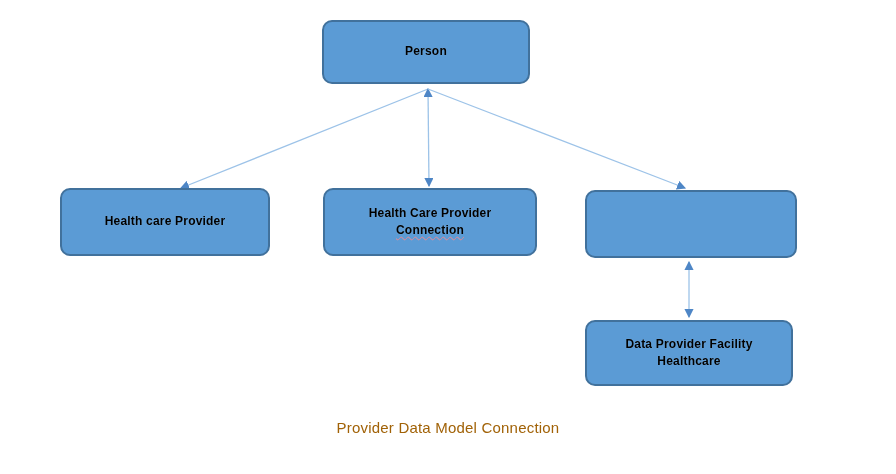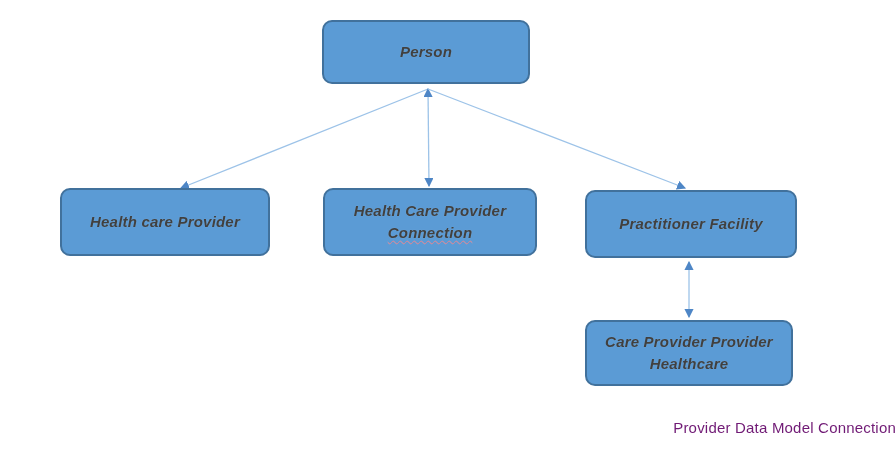--- a/index.html
+++ b/index.html
@@ -21,52 +21,51 @@
     width: 896px;
     height: 474px;
     pointer-events: none;
   }
   .node {
     position: absolute;
     box-sizing: border-box;
     background: #5b9bd5;
     border: 2px solid #41719c;
     border-radius: 10px;
-    color: #404040;
+    color: #000000;
     display: flex;
     flex-direction: column;
     align-items: center;
     justify-content: center;
     text-align: center;
-    font-size: 15px;
+    font-size: 12px;
     font-weight: 600;
     letter-spacing: 0.2px;
     line-height: 1.45;
     text-shadow: 0 0 1px rgba(255,255,255,0.25);
-    font-style: italic;
   }
   .node-person                { left: 322px; top: 20px;  width: 208px; height: 64px; }
   .node-hcp                   { left: 60px;  top: 188px; width: 210px; height: 68px; }
   .node-hcps                  { left: 323px; top: 188px; width: 214px; height: 68px; }
   .node-hpf                   { left: 585px; top: 190px; width: 212px; height: 68px; }
   .node-cpfs                  { left: 585px; top: 320px; width: 208px; height: 66px; }
   .misspelled {
     text-decoration-line: underline;
     text-decoration-style: wavy;
     text-decoration-color: #d87f8f;
     text-decoration-thickness: 1px;
     text-underline-offset: 2px;
   }
   .caption {
     position: absolute;
     left: 0;
     top: 419px;
     width: 100%;
-    text-align: right;
-    color: #701a75;
+    text-align: center;
+    color: #a16207;
     font-size: 15px;
     font-weight: 500;
     letter-spacing: 0.2px;
   }
 </style>
 </head>
 <body>
 
 <div class="canvas">
 
@@ -93,23 +92,22 @@
   <div class="node node-hcp">
     <span>Health care Provider</span>
   </div>
 
   <div class="node node-hcps">
     <span>Health Care Provider</span>
     <span class="misspelled">Connection</span>
   </div>
 
   <div class="node node-hpf">
-    <span>Practitioner Facility</span>
   </div>
 
   <div class="node node-cpfs">
-    <span>Care Provider Provider</span>
+    <span>Data Provider Facility</span>
     <span>Healthcare</span>
   </div>
 
   <div class="caption">Provider Data Model Connection</div>
 
 </div>
 
 </body></html>

